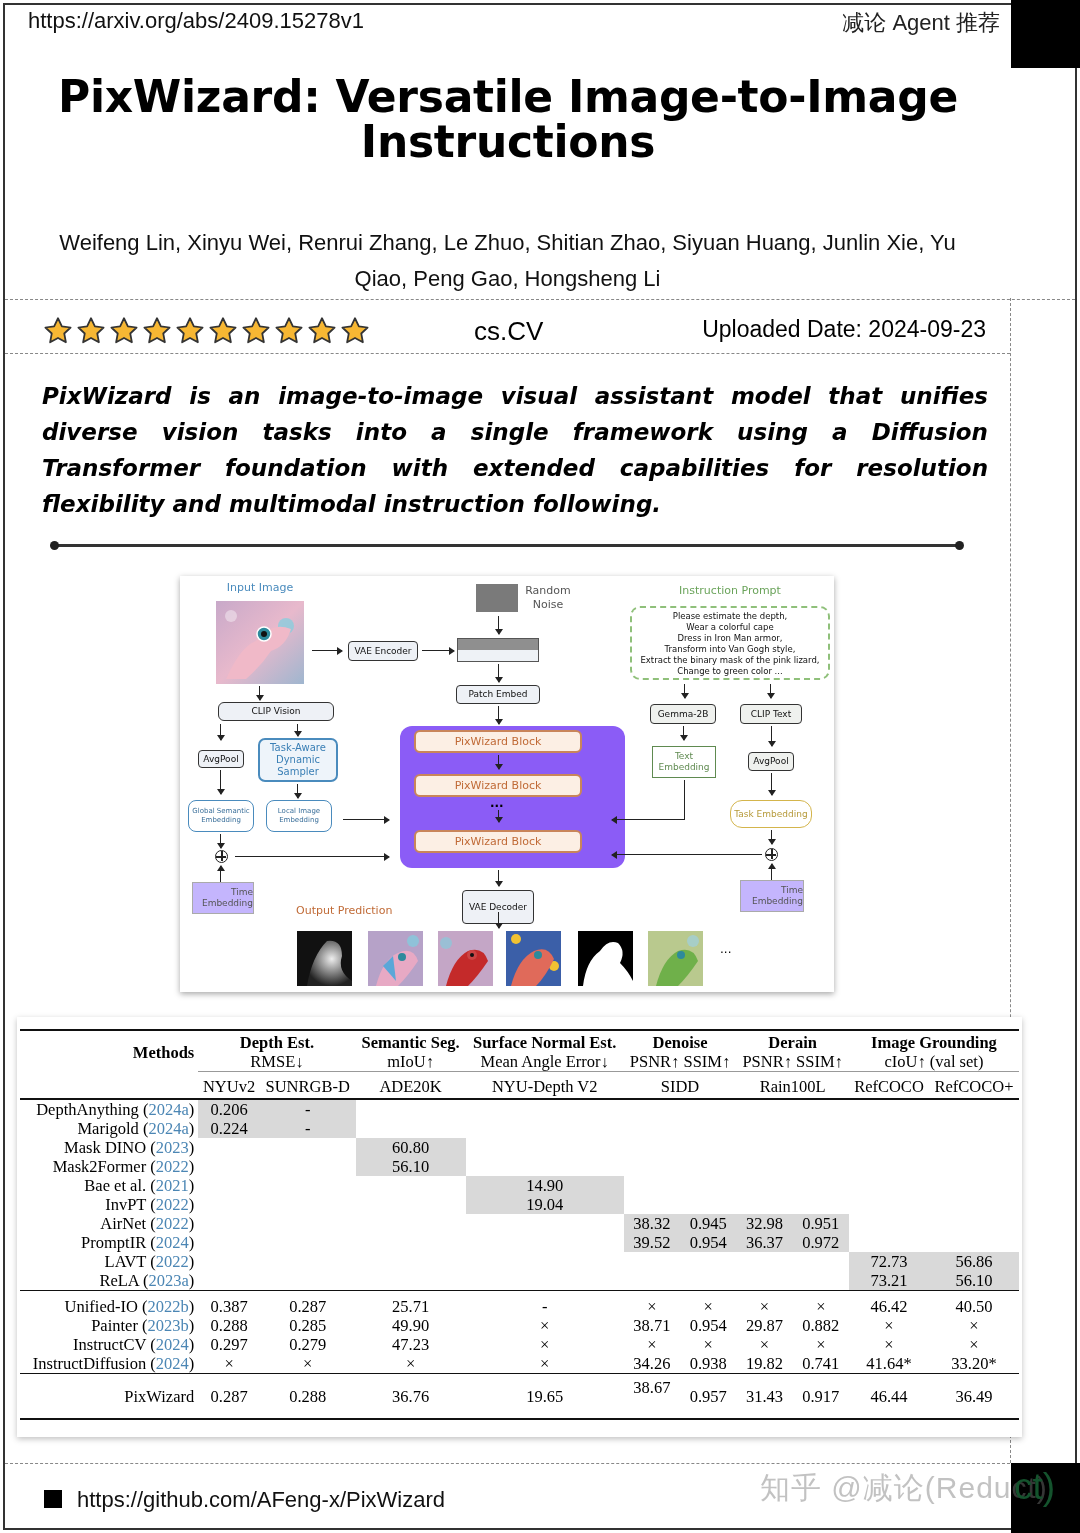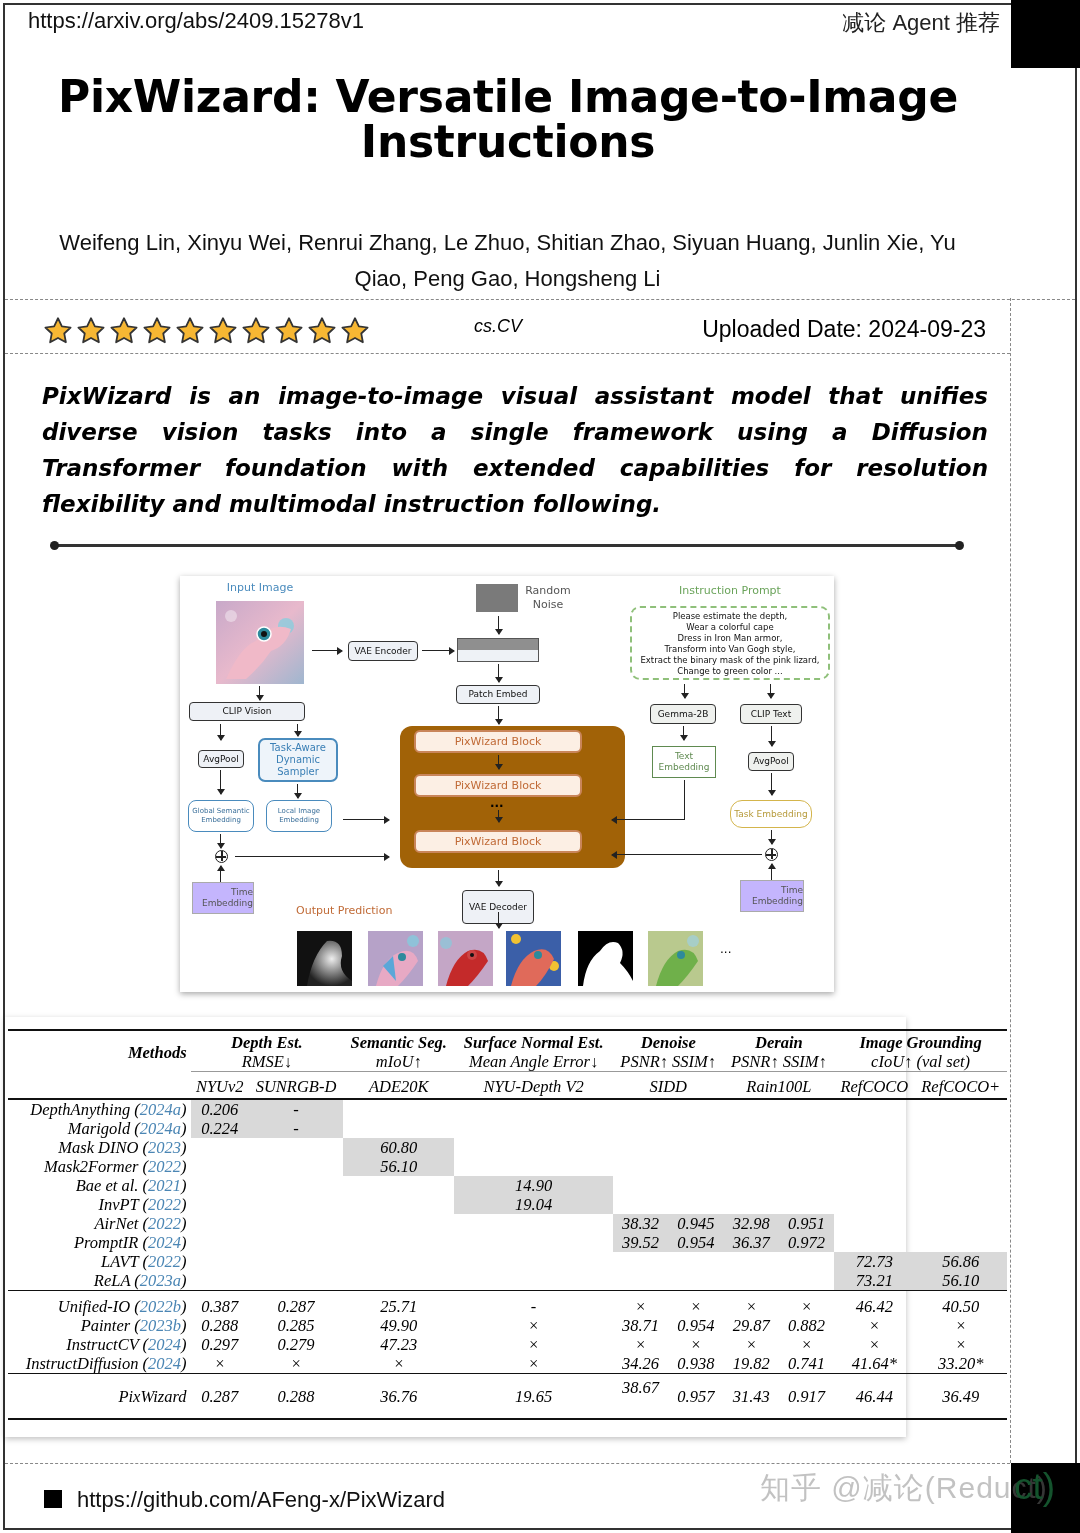--- a/index.html
+++ b/index.html
@@ -16,21 +16,21 @@
 
   .title { position: absolute; left: 40px; top: 74px; width: 936px; text-align: center;
            font-family: "DejaVu Sans", sans-serif; font-weight: bold; font-size: 44px; line-height: 45px; letter-spacing: -0.3px; }
   .authors { position: absolute; left: 15px; top: 225px; width: 985px; text-align: center; font-size: 22px; line-height: 36px; color: #111; }
 
   .hdash { position: absolute; left: 5px; width: 1070px; height: 0; border-top: 1px dashed #888; }
 
   .meta-row { position: absolute; left: 0; top: 310px; width: 1010px; height: 42px; }
   .stars { position: absolute; left: 42px; top: 6px; display: flex; gap: 1px; }
   .star { width: 32px; height: 30px; }
-  .category { position: absolute; left: 474px; top: 6px; font-size: 18px; font-style: italic; }
+  .category { position: absolute; left: 474px; top: 6px; font-size: 26px; }
   .upload-date { position: absolute; right: 24px; top: 6px; font-size: 23px; }
 
   .abstract { position: absolute; left: 42px; top: 378px; width: 946px; font-family: "DejaVu Sans", sans-serif;
               font-style: italic; font-weight: bold; font-size: 23px; line-height: 36px; text-align: justify; text-align-last: left; }
 
   .divider { position: absolute; left: 52px; top: 544px; width: 910px; height: 3px; background: #333; }
   .divider::before, .divider::after { content: ""; position: absolute; top: -3px; width: 9px; height: 9px; border-radius: 50%; background: #222; }
   .divider::before { left: -2px; } .divider::after { right: -2px; }
 
   
@@ -39,41 +39,41 @@
   .d-abs { position: absolute; }
   .d-label { font-size: 11px; text-align: center; }
   .box { position: absolute; display: flex; align-items: center; justify-content: center; text-align: center;
          font-size: 9px; line-height: 11px; background: #eef1f6; border: 1.5px solid #333; border-radius: 4px; color: #111; }
   .box.blue { background: #fff; border: 1.5px solid #4a8bbd; color: #3a6f9a; border-radius: 8px; font-size: 7px; line-height: 9px; }
   .box.blue-round { background: #eef4fa; border: 2px solid #4a8bbd; color: #3a7fb5; border-radius: 7px; font-size: 10px; line-height: 12px; }
   .box.gray-plain { background: #c4b5fd; border: 1.5px solid #aaa; color: #555; border-radius: 0; font-size: 9px; text-align: right; }
   .box.green { background: #fff; border: 1.5px solid #5f8a50; color: #5f8a50; border-radius: 0; font-size: 9px; }
   .box.yellow { background: #fff; border: 1.5px solid #d4b54c; color: #b69a3a; border-radius: 12px; font-size: 9px; }
   .box.light { background: #eff1ee; }
-  .block-area { position: absolute; left: 220px; top: 150px; width: 225px; height: 142px; background: #a16207; border-radius: 12px; }
+  .block-area { position: absolute; left: 220px; top: 150px; width: 225px; height: 142px; background: #8b5cf6; border-radius: 12px; }
   .pw-block { position: absolute; left: 14px; width: 168px; height: 23px; border: 2px solid #c9855a; border-radius: 6px; background: #fcefe4;
               color: #c06a36; font-size: 11px; display: flex; align-items: center; justify-content: center; }
   .arrow-v { position: absolute; width: 0; border-left: 1.5px solid #222; }
   .arrow-v::after { content: ""; position: absolute; left: -4.5px; bottom: -1px; border-left: 4px solid transparent; border-right: 4px solid transparent; border-top: 6px solid #222; }
   .arrow-v.up::after { bottom: auto; top: -1px; border-top: none; border-bottom: 6px solid #222; }
   .arrow-h { position: absolute; height: 0; border-top: 1.5px solid #222; }
   .arrow-h::after { content: ""; position: absolute; right: -1px; top: -4.5px; border-top: 4px solid transparent; border-bottom: 4px solid transparent; border-left: 6px solid #222; }
   .arrow-h.left::after { right: auto; left: -1px; border-left: none; border-right: 6px solid #222; }
   .line-v { position: absolute; width: 0; border-left: 1.5px solid #222; }
   .oplus { position: absolute; width: 13px; height: 13px; border: 1.5px solid #222; border-radius: 50%; }
   .oplus::before { content: ""; position: absolute; left: 5px; top: 0; width: 1.5px; height: 10px; background: #222; }
   .oplus::after { content: ""; position: absolute; left: 0; top: 5px; width: 10px; height: 1.5px; background: #222; }
   .thumb { position: absolute; top: 355px; width: 55px; height: 55px; }
   .prompt-box { position: absolute; left: 450px; top: 30px; width: 200px; height: 74px; border: 2px dashed #8fc07a; border-radius: 10px;
                 font-size: 8.5px; line-height: 11px; text-align: center; padding-top: 3px; color: #111; }
   .prompt-line { display: block; }
 
   
-  .table-wrap { position: absolute; left: 5px; top: 1017px; width: 901px; height: 420px; background: #fff;
-                box-shadow: 0 2px 6px rgba(0,0,0,0.25); font-style: italic; }
+  .table-wrap { position: absolute; left: 17px; top: 1017px; width: 1005px; height: 420px; background: #fff;
+                box-shadow: 0 2px 6px rgba(0,0,0,0.25); }
   table.results { position: absolute; left: 3px; top: 12px; width: 999px; border-collapse: collapse;
                   font-family: "Liberation Serif", serif; font-size: 16.5px; line-height: 19px; }
   table.results td, table.results th { padding: 0 3px; white-space: nowrap; text-align: center; font-weight: normal; }
   table.results .method { text-align: right; padding-right: 4px; }
   table.results .cite { color: #4b86b4; }
   table.results tr.head1 th { font-weight: bold; padding-top: 2px; }
   table.results tr.head2 th { font-weight: normal; }
   table.results tr.head3 td { padding-top: 5px; padding-bottom: 2px; }
   .toprule { border-top: 2px solid #111; }
   .midrule td { border-top: 1px solid #111; }
@@ -188,21 +188,21 @@
   <div class="d-abs" style="left:277px; top:62px; width:82px; height:24px; border:1px solid #555;">
     <div style="height:11px; background:#8f8f8f;"></div>
       <div style="height:11px; background:#eef2f6;"></div>
   </div>
   <div class="arrow-v" style="left:318px; top:40px; height:18px;"></div>
   <div class="arrow-v" style="left:318px; top:88px; height:18px;"></div>
   <div class="box" style="left:276px; top:109px; width:84px; height:19px;">Patch Embed</div>
   <div class="arrow-v" style="left:318px; top:130px; height:18px;"></div>
 
   <div class="arrow-v" style="left:79px; top:110px; height:14px;"></div>
-  <div class="box" style="left:9px; top:126px; width:116px; height:19px;">CLIP Vision</div>
+  <div class="box" style="left:38px; top:126px; width:116px; height:19px;border-radius:6px;">CLIP Vision</div>
   <div class="arrow-v" style="left:40px; top:148px; height:16px;"></div>
   <div class="arrow-v" style="left:117px; top:148px; height:12px;"></div>
   <div class="box" style="left:18px; top:174px; width:46px; height:18px;">AvgPool</div>
   <div class="box blue-round" style="left:78px; top:162px; width:80px; height:44px;">Task-Aware Dynamic Sampler</div>
   <div class="arrow-v" style="left:40px; top:194px; height:24px;"></div>
   <div class="arrow-v" style="left:117px; top:208px; height:14px;"></div>
   <div class="box blue" style="left:8px; top:224px; width:66px; height:32px;">Global Semantic Embedding</div>
   <div class="box blue" style="left:86px; top:224px; width:66px; height:32px;">Local Image Embedding</div>
   <div class="arrow-h" style="left:163px; top:243px; width:46px;"></div>
   <div class="arrow-v" style="left:40px; top:258px; height:14px;"></div>

